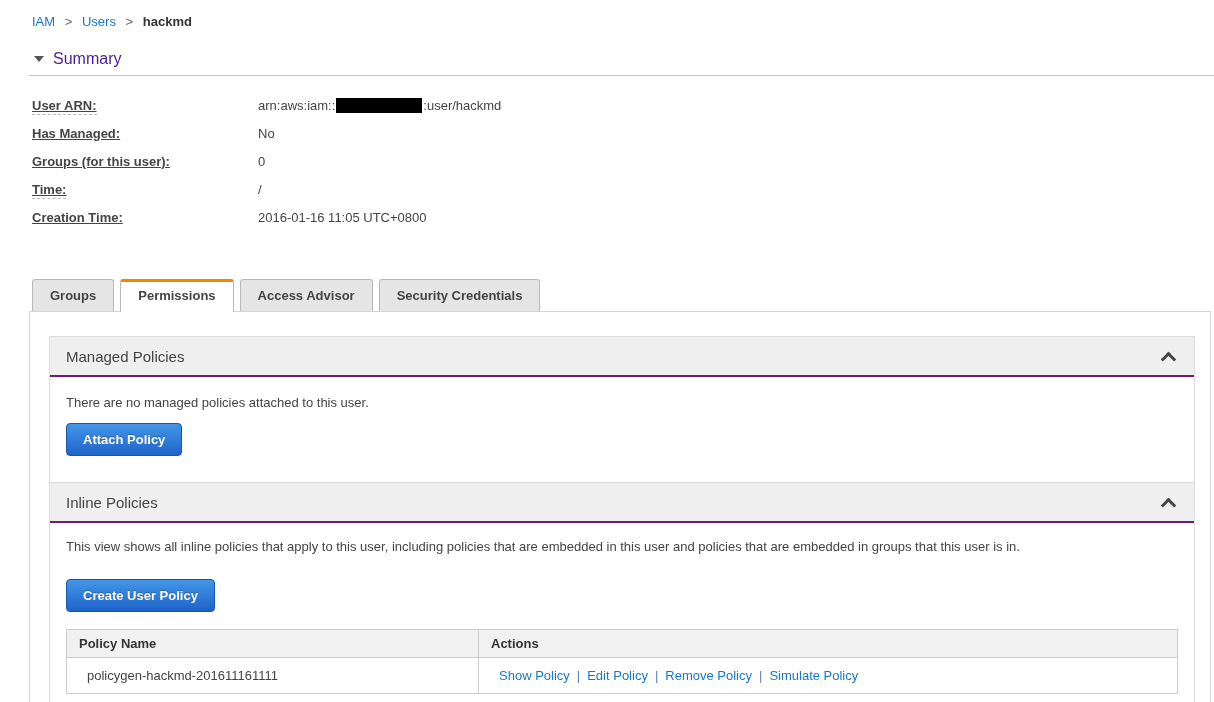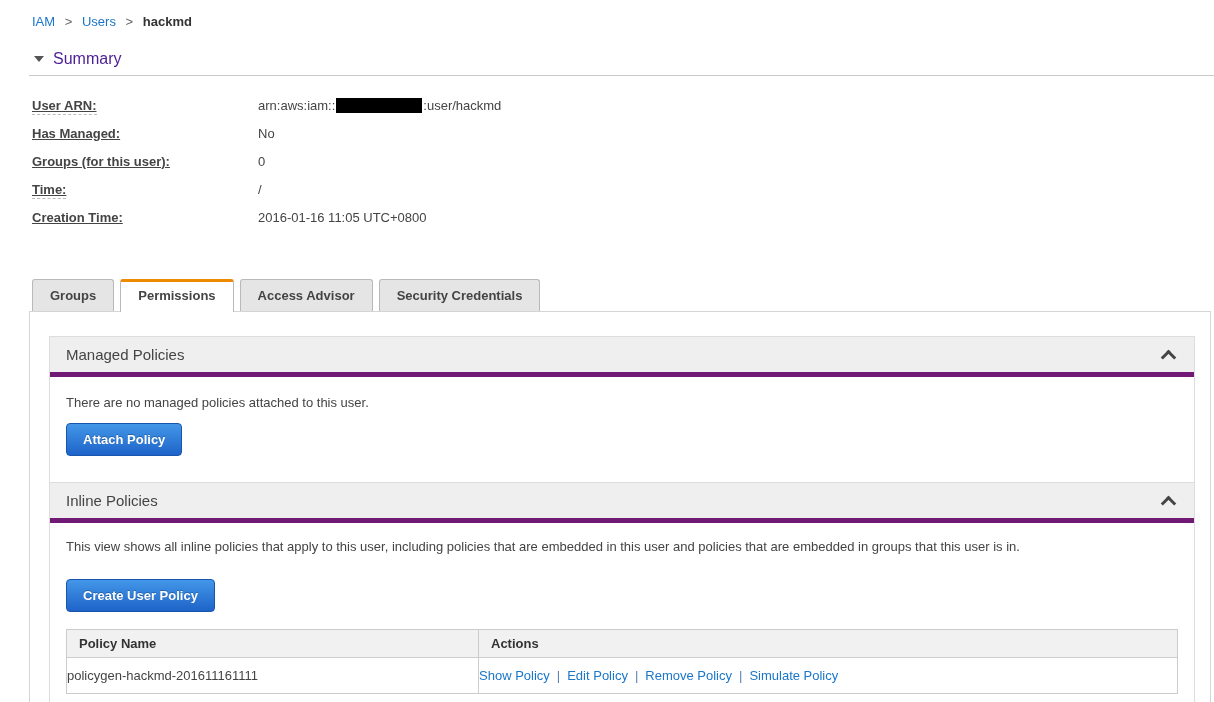--- a/index.html
+++ b/index.html
@@ -60,21 +60,21 @@
   
   .panel {
     margin: 0 3px 0 29px; border: 1px solid #d5d5d5; background: #fff;
     padding: 24px 15px 7px 19px; position: relative; z-index: 1; min-height: 395px;
   }
 
   
   .section { border: 1px solid #ddd; }
   .section.second { margin-top: -1px; }
   .section-header {
-    background: var(--section-header-bg); border-bottom: 5px solid #701a75;
+    background: var(--section-header-bg); border-bottom: 2px solid #701a75;
     padding: 0 16px; height: 40px; display: flex; align-items: center; justify-content: space-between;
     font-size: 15px; color: #444;
   }
   .chev-up {
     width: 11px; height: 11px; border-top: 3px solid #444; border-right: 3px solid #444;
     transform: rotate(-45deg); margin: 6px 4px 0 0; cursor: pointer;
   }
   .section-body { padding: 16px; }
   .section-body.managed { padding-bottom: 26px; }
   .section-body.inline { padding-bottom: 24px; }
@@ -91,21 +91,21 @@
     text-shadow: 0 -1px 0 rgba(0,0,0,0.25);
   }
   .btn-gap { margin-bottom: 17px; }
 
   
   .policy-table { width: 100%; border-collapse: collapse; margin-top: 0; }
   .policy-table th {
     background: #f1f1f1; text-align: left; font-weight: 700; color: #333;
     border: 1px solid #ccc; padding: 6px 12px; font-size: 13px;
   }
-  .policy-table td { border: 1px solid #ccc; padding: 10px 0; font-size: 13px; color: #444; }
+  .policy-table td { border: 1px solid #ccc; padding: 10px 20px; font-size: 13px; color: #444; }
   .policy-table th.col-name { width: 412px; }
   .pipe { color: #5a82b4; margin: 0 7px; }
 </style>
 </head>
 <body>
 
 <div class="breadcrumb">
   <a>IAM</a>
   <span class="bc-sep">&gt;</span>
   <a>Users</a>

